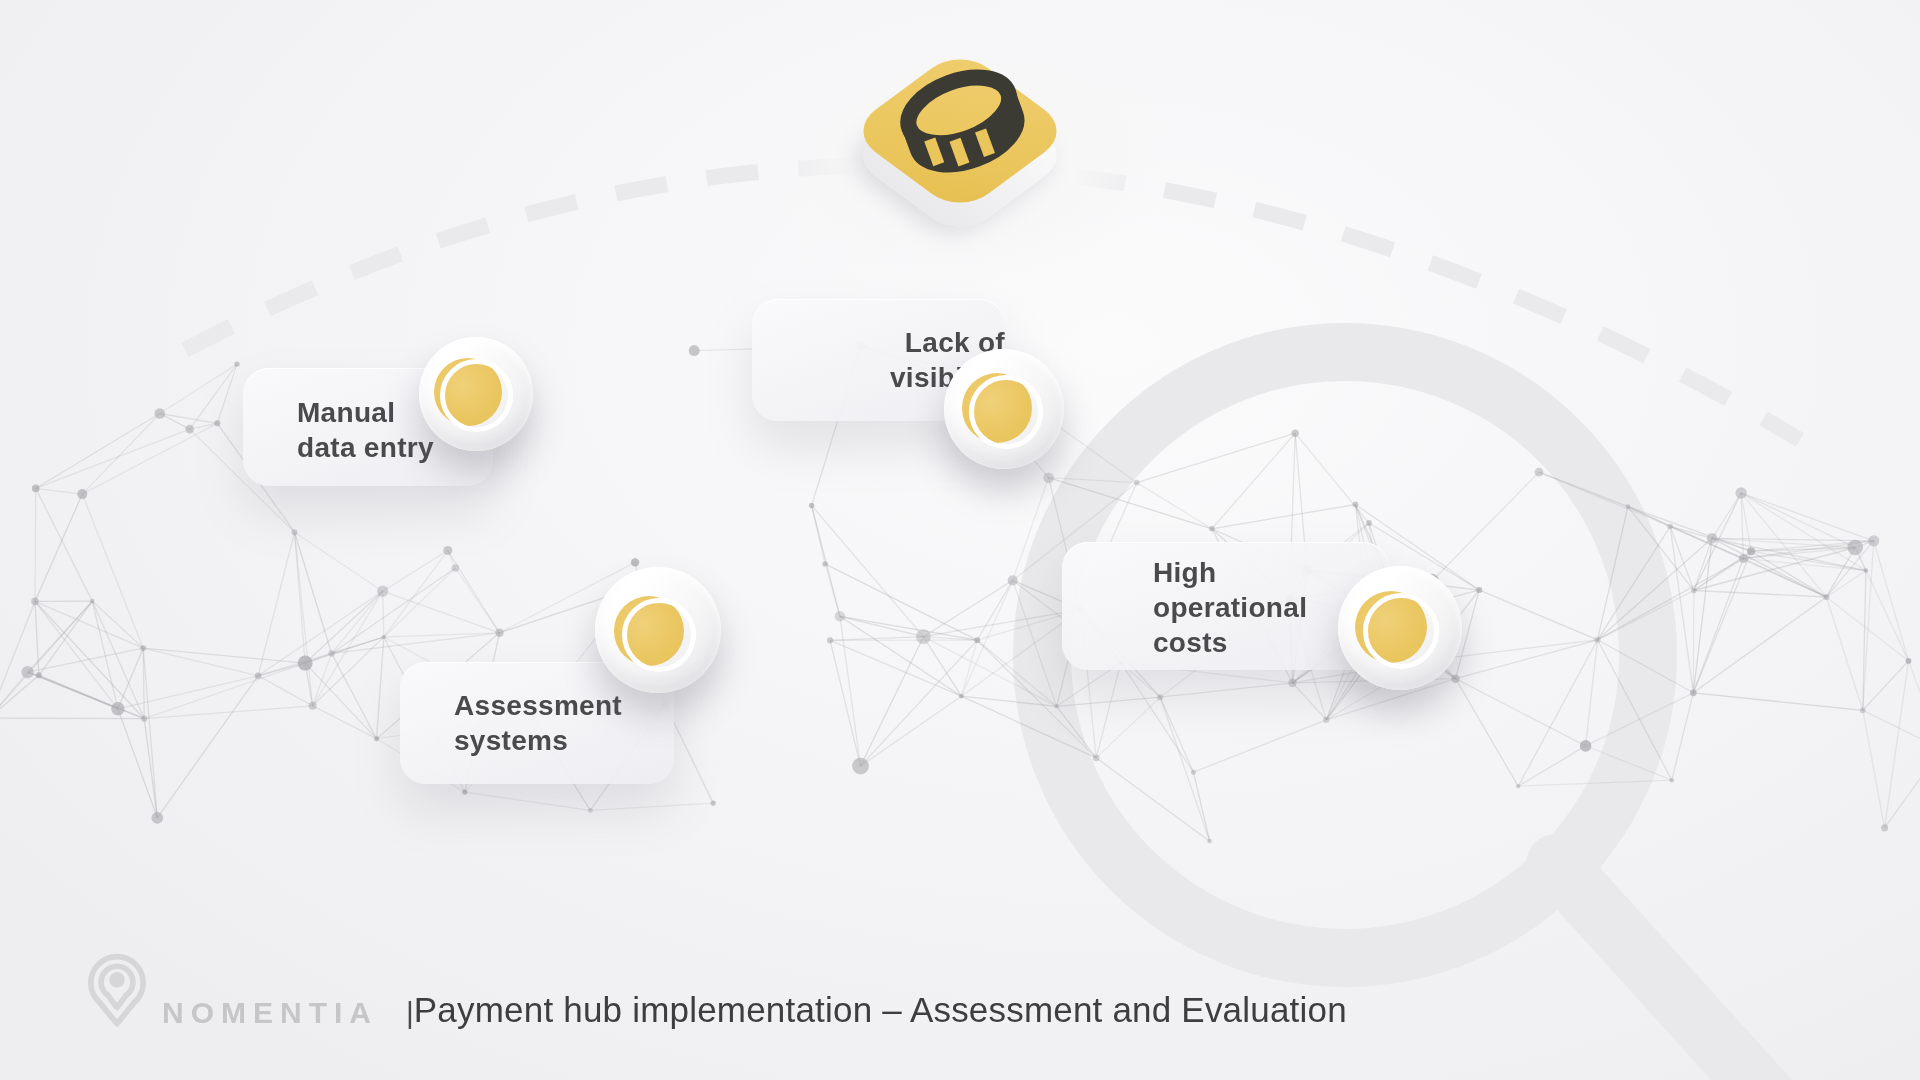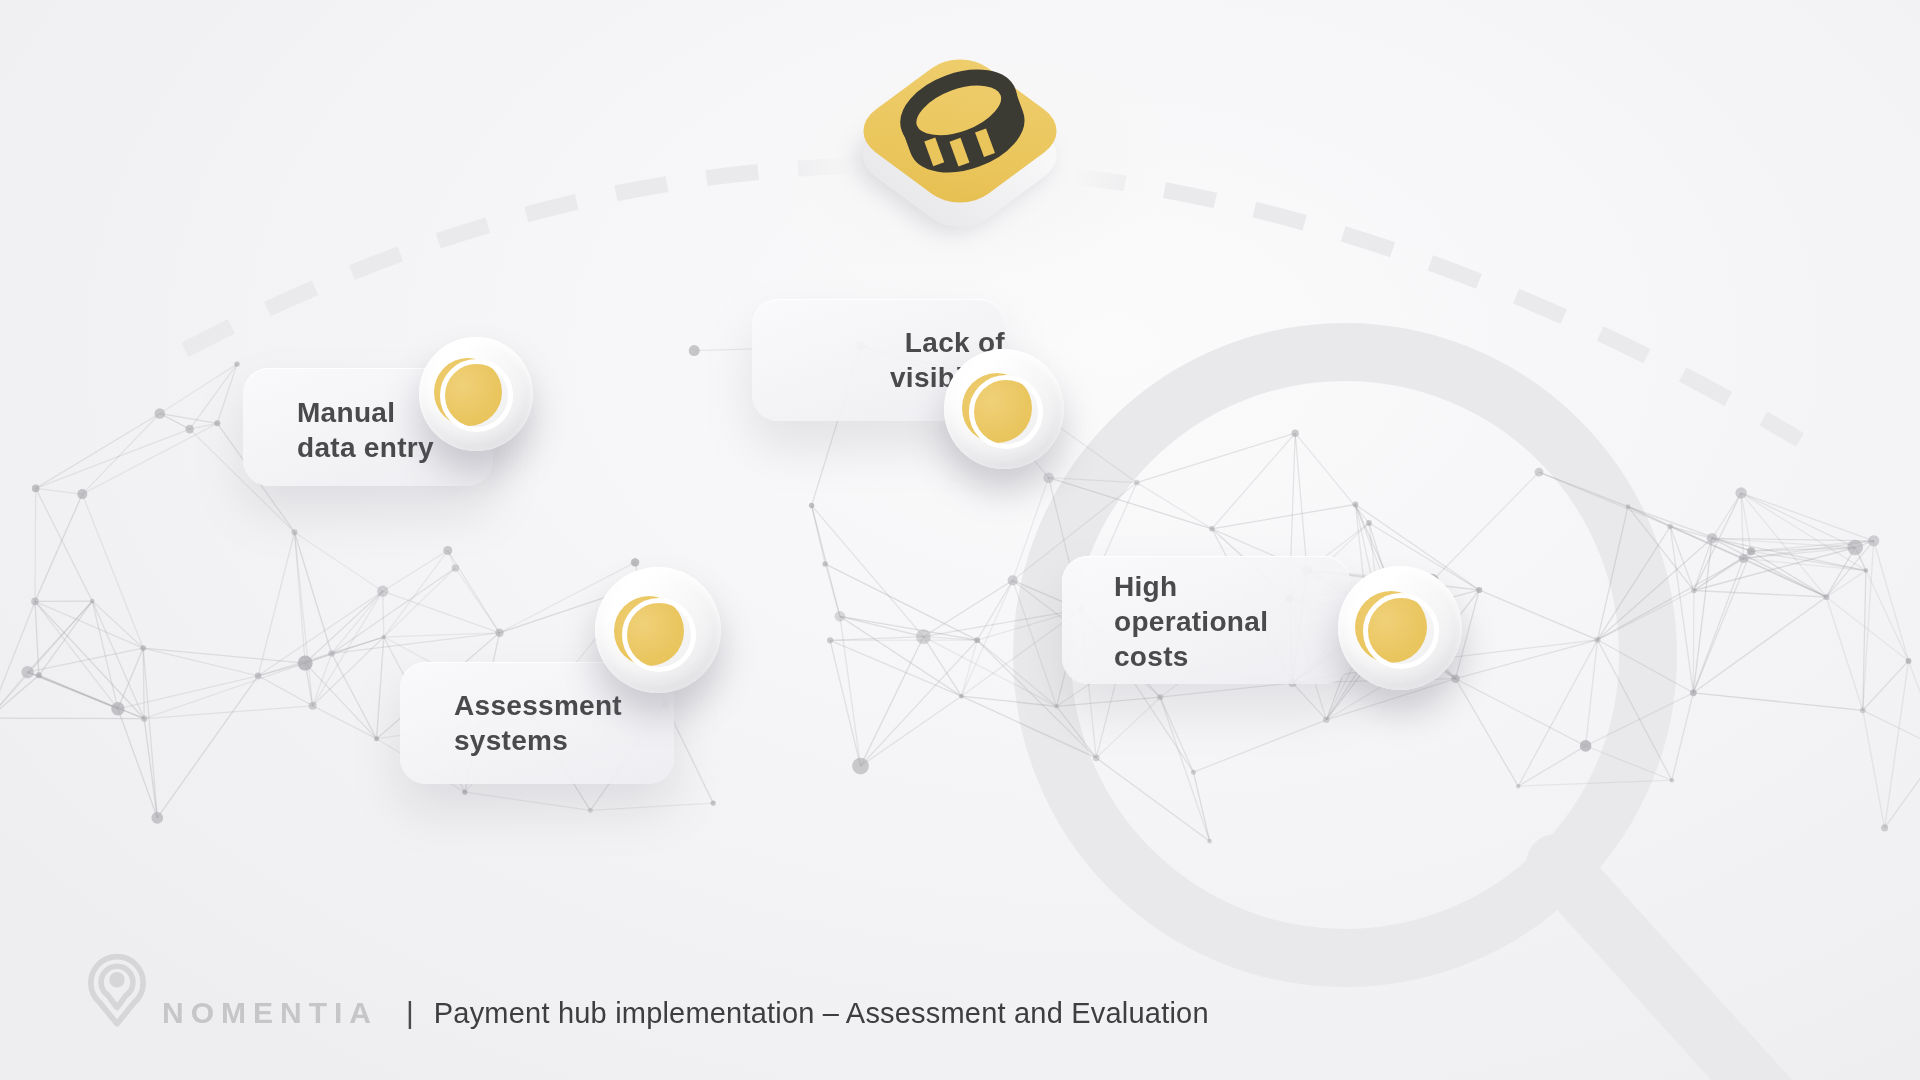--- a/index.html
+++ b/index.html
@@ -27,21 +27,21 @@
     background:linear-gradient(160deg,rgba(250,250,252,.97) 0%,rgba(237,237,241,.88) 100%);
     box-shadow:0 26px 48px rgba(125,125,140,.18), inset 0 1px 0 rgba(255,255,255,.9);}
   .pp-label{white-space:pre-line;font-weight:bold;color:#4a4a4c;
     font-size:28px;line-height:35px;letter-spacing:.3px;}
   #card-1{left:243px;top:368px;width:250px;height:118px;}
   #card-1 .pp-label{padding:27px 0 0 54px;}
   #card-2{left:752px;top:299px;width:253px;height:122px;}
   #card-2 .pp-label{padding-top:26px;text-align:right;}
   #card-3{left:400px;top:662px;width:274px;height:122px;}
   #card-3 .pp-label{padding:26px 0 0 54px;}
-  #card-4{left:1062px;top:556px;width:288px;height:128px;}
+  #card-4{left:1062px;top:542px;width:288px;height:128px;padding-left:39px;}
   #card-4 .pp-label{padding:13px 0 0 52px;}
   
   .node{position:absolute;z-index:30;border-radius:50%;
     background:linear-gradient(135deg,#ffffff 25%,#ececee 90%);
     box-shadow:0 22px 34px rgba(105,105,118,.30), inset 0 4px 8px #ffffff, inset 0 -10px 16px rgba(150,150,160,.16);}
   .node-yellow{position:absolute;border-radius:50%;
     background:radial-gradient(circle at 42% 40%,#F0D179 0%,#EAC660 60%,#E8C258 100%);}
   .node-ring{position:absolute;border-radius:50%;border:5px solid #ffffff;background:transparent;}
   #node-1{left:419px;top:337px;width:114px;height:114px;}
   #node-1 .node-yellow{left:15px;top:21px;width:68px;height:68px;}
@@ -52,21 +52,21 @@
   #node-3{left:595px;top:567px;width:126px;height:126px;}
   #node-3 .node-yellow{left:19px;top:29px;width:70px;height:70px;}
   #node-3 .node-ring{left:27px;top:31px;width:64px;height:64px;}
   #node-4{left:1338px;top:566px;width:124px;height:124px;}
   #node-4 .node-yellow{left:17px;top:25px;width:72px;height:72px;}
   #node-4 .node-ring{left:25px;top:27px;width:66px;height:66px;}
   
   #footer{left:86px;top:944px;height:86px;z-index:40;display:flex;align-items:flex-end;}
   #brand-name{margin-left:14px;font-size:30px;font-weight:bold;letter-spacing:7px;color:#c6c6c9;}
   #title-sep{margin-left:28px;font-size:30px;font-weight:400;color:#4a4a4c;}
-  #slide-title{margin-left:20px;font-size:29px;color:#3e3e40;letter-spacing:.2px;}
+  #slide-title{font-size:35px;color:#3e3e40;letter-spacing:.2px;}
 </style>
 </head>
 <body>
 
 <svg id="bg-svg" width="1920" height="1080" viewBox="0 0 1920 1080">
   <g>
     <circle cx="1345" cy="655" r="303" fill="none" stroke="#e9e9eb" stroke-width="58"></circle>
     <line x1="1556" y1="864" x2="1806" y2="1140" stroke="#e9e9eb" stroke-width="60" stroke-linecap="round"></line>
   </g>
   <g id="plexus">

